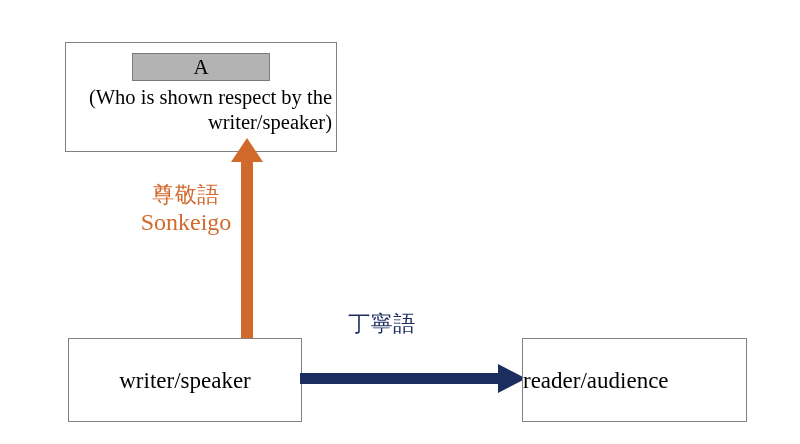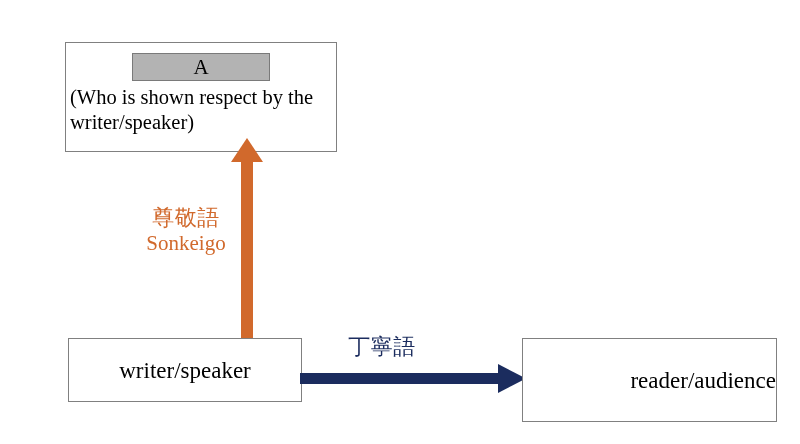--- a/index.html
+++ b/index.html
@@ -45,45 +45,45 @@
     display: flex;
     align-items: center;
     justify-content: center;
     font-size: 21px;
     color: #000000;
     line-height: 1;
   }
   #recipient-desc {
     margin-top: 4px;
     width: 262px;
-    text-align: left;
+    text-align: right;
     font-size: 20.5px;
     line-height: 1.22;
     color: #000000;
   }
 
   
   #box-writer {
     left: 68px;
     top: 338px;
     width: 234px;
-    height: 64px;
+    height: 84px;
     display: flex;
     align-items: center;
     justify-content: center;
   }
   
   #box-reader {
     left: 522px;
     top: 338px;
-    width: 255px;
+    width: 225px;
     height: 84px;
     display: flex;
     align-items: center;
-    justify-content: flex-end;
+    justify-content: flex-start;
   }
   .box-label {
     font-size: 23px;
     color: #000000;
     line-height: 1;
     white-space: nowrap;
   }
 
   
   .arrow-svg {
@@ -102,42 +102,41 @@
     width: 228px;
     height: 34px;
   }
 
   
   .arrow-label {
     position: absolute;
     text-align: center;
     line-height: 1.18;
     white-space: nowrap;
-    margin-top: 23px;
   }
   #label-sonkeigo {
     left: 130px;
     top: 182px;
     width: 112px;
     color: #d1692c;
   }
   #label-teineigo {
     left: 318px;
     top: 311px;
     width: 128px;
     color: #1b2c5e;
   }
   .label-jp {
     display: block;
     font-size: 22px;
     letter-spacing: 0.5px;
   }
   .label-romaji {
     display: block;
-    font-size: 21px;
+    font-size: 24px;
   }
 </style>
 </head>
 <body>
 
 <div id="canvas">
 
   <div class="box" id="box-recipient">
     <div id="recipient-tag">
       <span>A</span>

